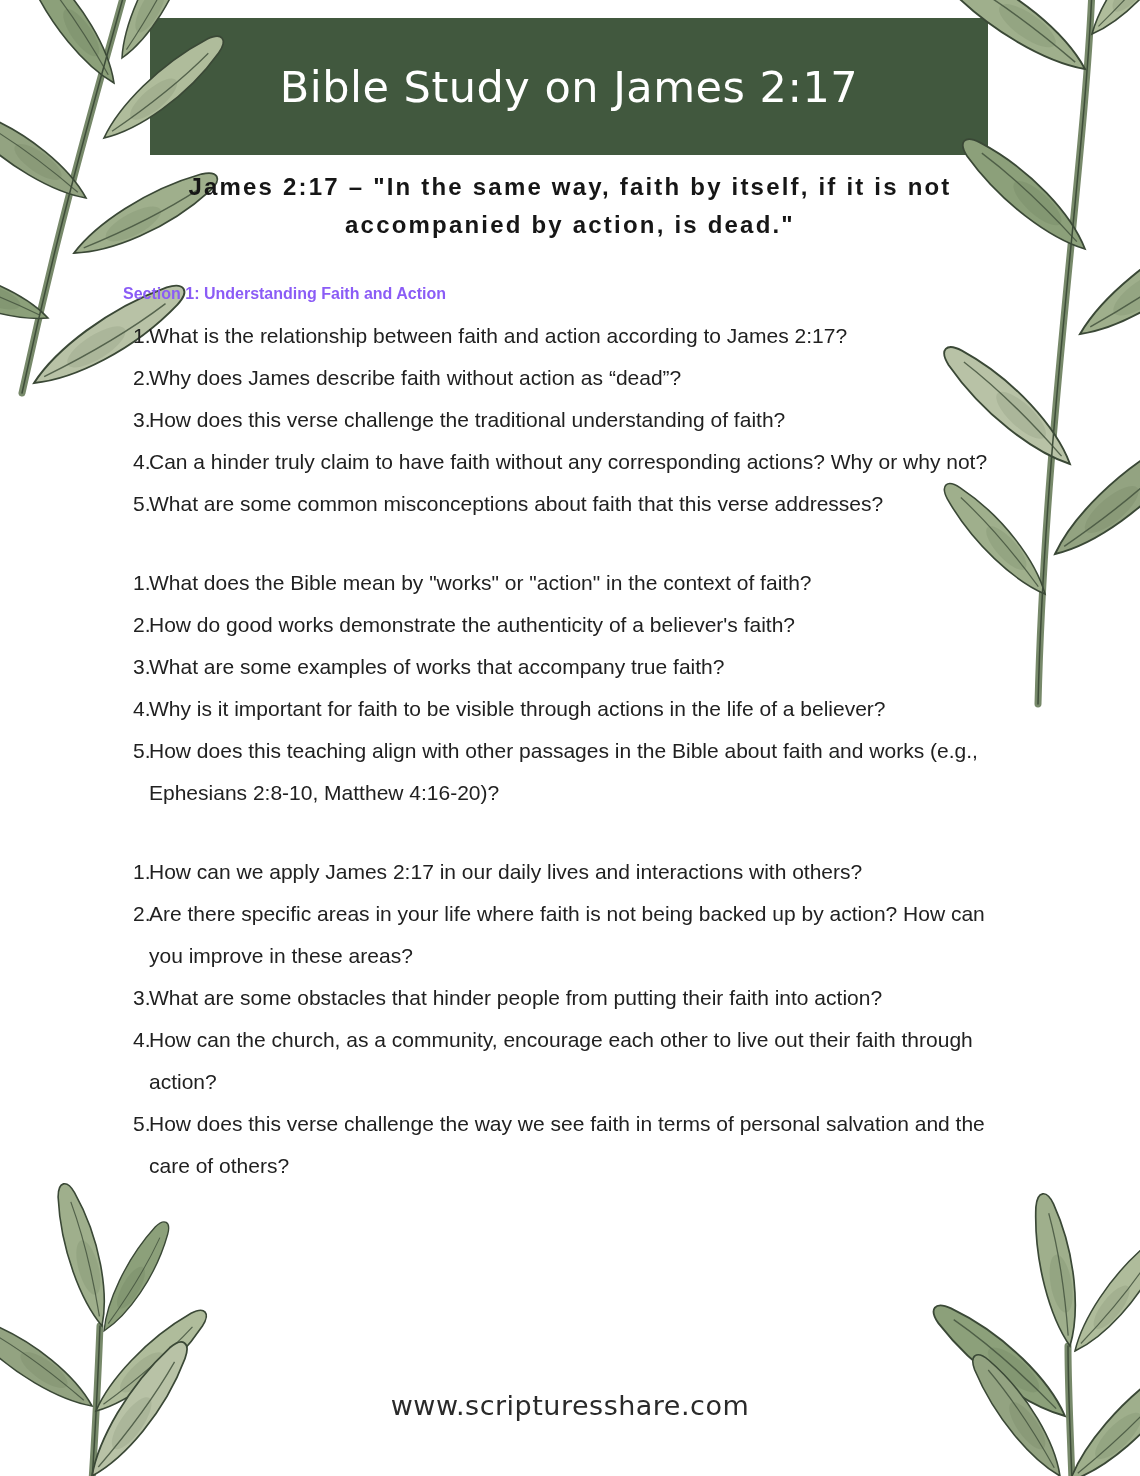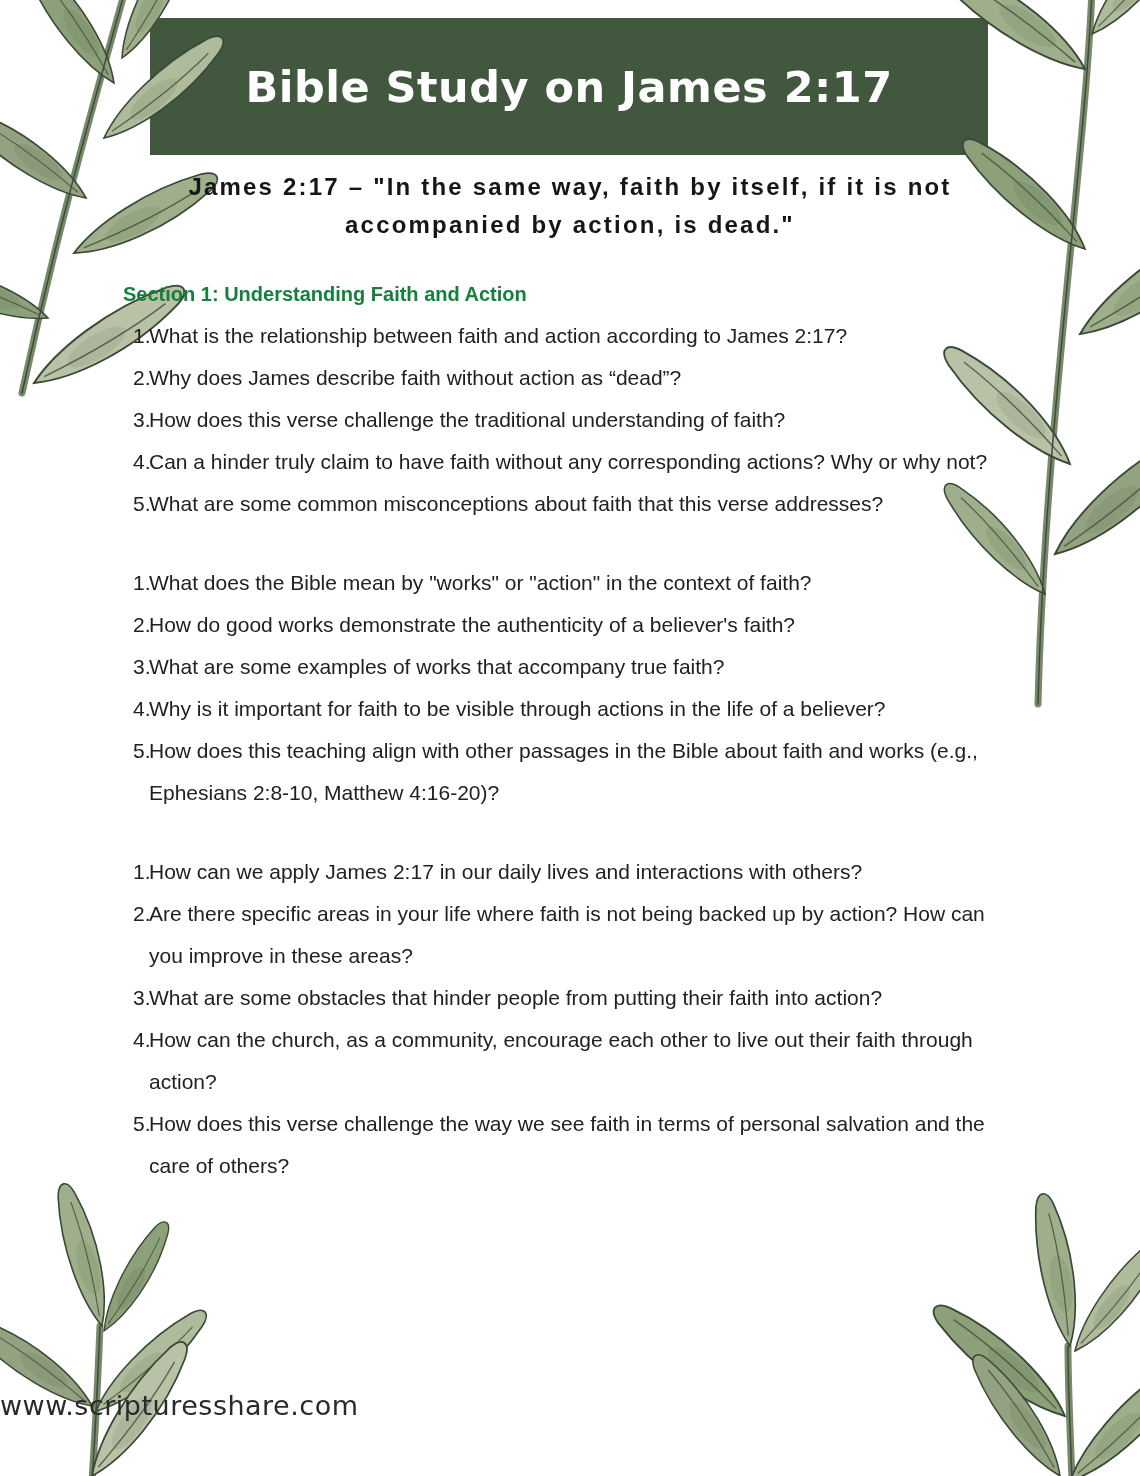--- a/index.html
+++ b/index.html
@@ -22,21 +22,21 @@
   
   .banner {
     position:absolute; z-index:1;
     left:150px; top:18px; width:838px; height:137px;
     background:#41583E;
     display:flex; align-items:center; justify-content:center;
   }
   .banner h1 {
     margin:18px;
     font-family:"DejaVu Sans", sans-serif;
-    font-weight:700;
+    font-weight:400;
     font-size:43px;
     letter-spacing:0.5px;
     color:#ffffff;
   }
 
   
   .verse {
     position:absolute; z-index:3;
     left:120px; top:168px; width:900px;
     text-align:center;
@@ -49,24 +49,24 @@
   }
 
   
   .content {
     position:absolute; z-index:3;
     left:123px; top:273px; width:880px;
     color:#1f1f1f;
   }
   .section h2 {
     margin:0;
-    font-size:20px;
+    font-size:16px;
     line-height:42px;
     font-weight:700;
-    color:#15803d;
+    color:#8b5cf6;
   }
   .section + .section { margin-top:37px; }
   .section ol { margin:0; padding:0; counter-reset:q; }
   .section li {
     list-style:none;
     position:relative;
     padding-left:26px;
     counter-increment:q;
     font-size:21px;
     line-height:42px;
@@ -75,21 +75,21 @@
   .section li::before {
     content:counter(q) ".";
     position:absolute;
     left:10px; top:0;
   }
 
   
   .footer {
     position:absolute; z-index:3;
     left:0; width:1140px; top:1390px;
-    text-align:left;
+    text-align:center;
     font-family:"DejaVu Sans", sans-serif;
     font-weight:400;
     font-size:27px;
     letter-spacing:0.5px;
     color:#2a2a2a;
   }
 </style>
 </head>
 <body>
 

